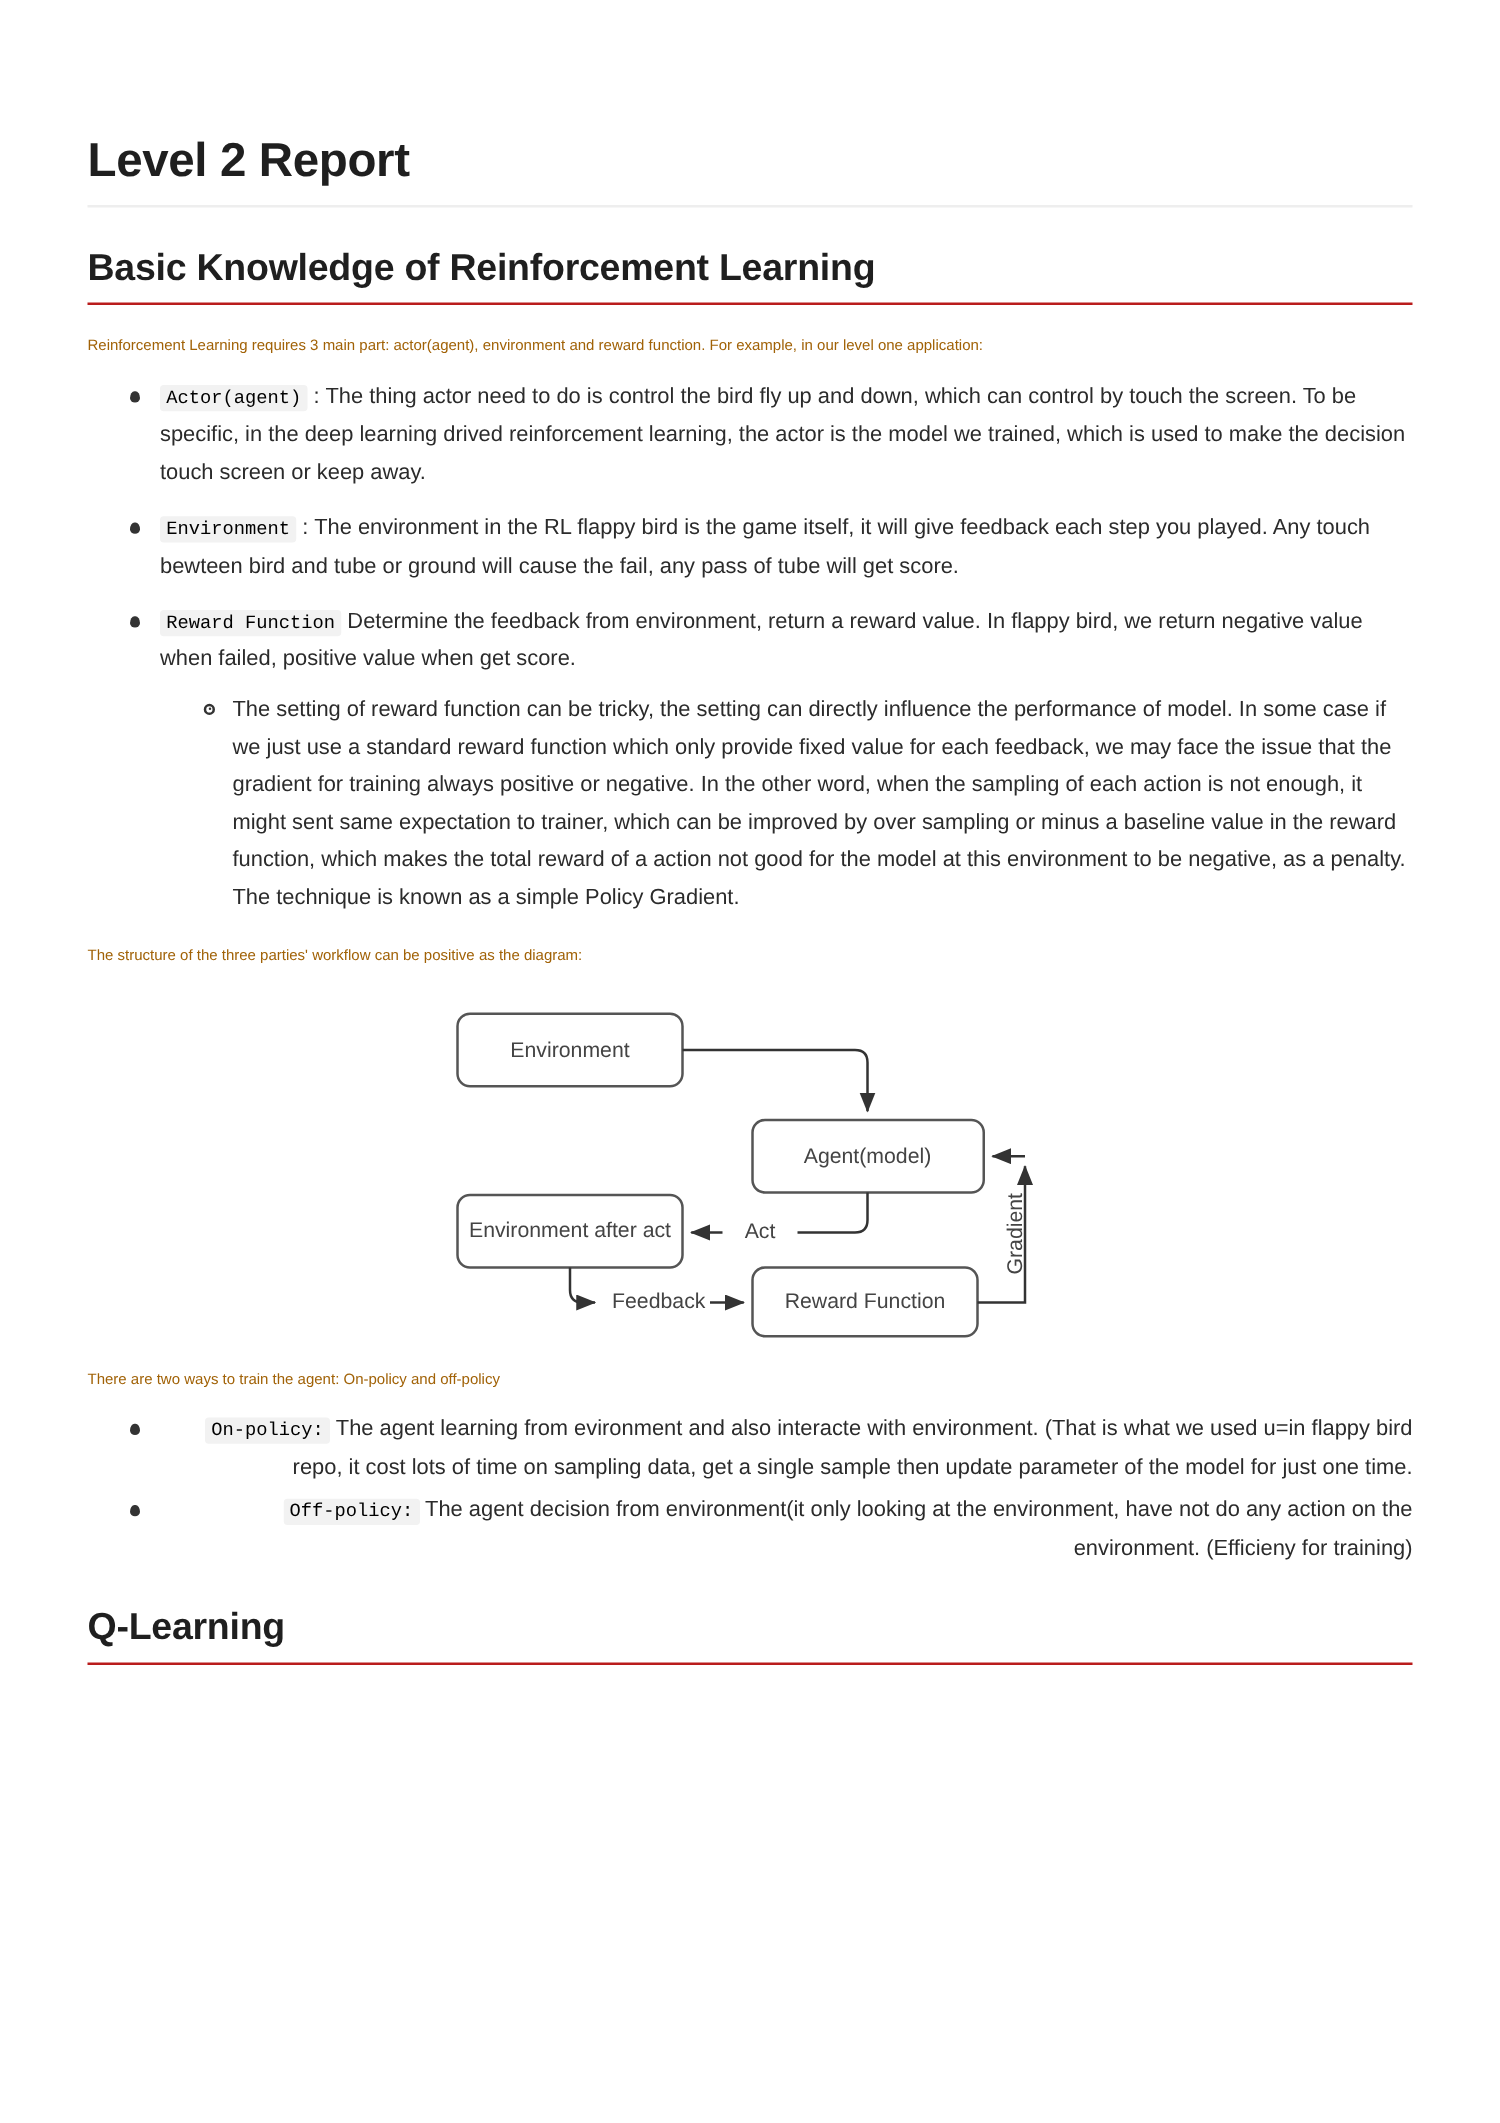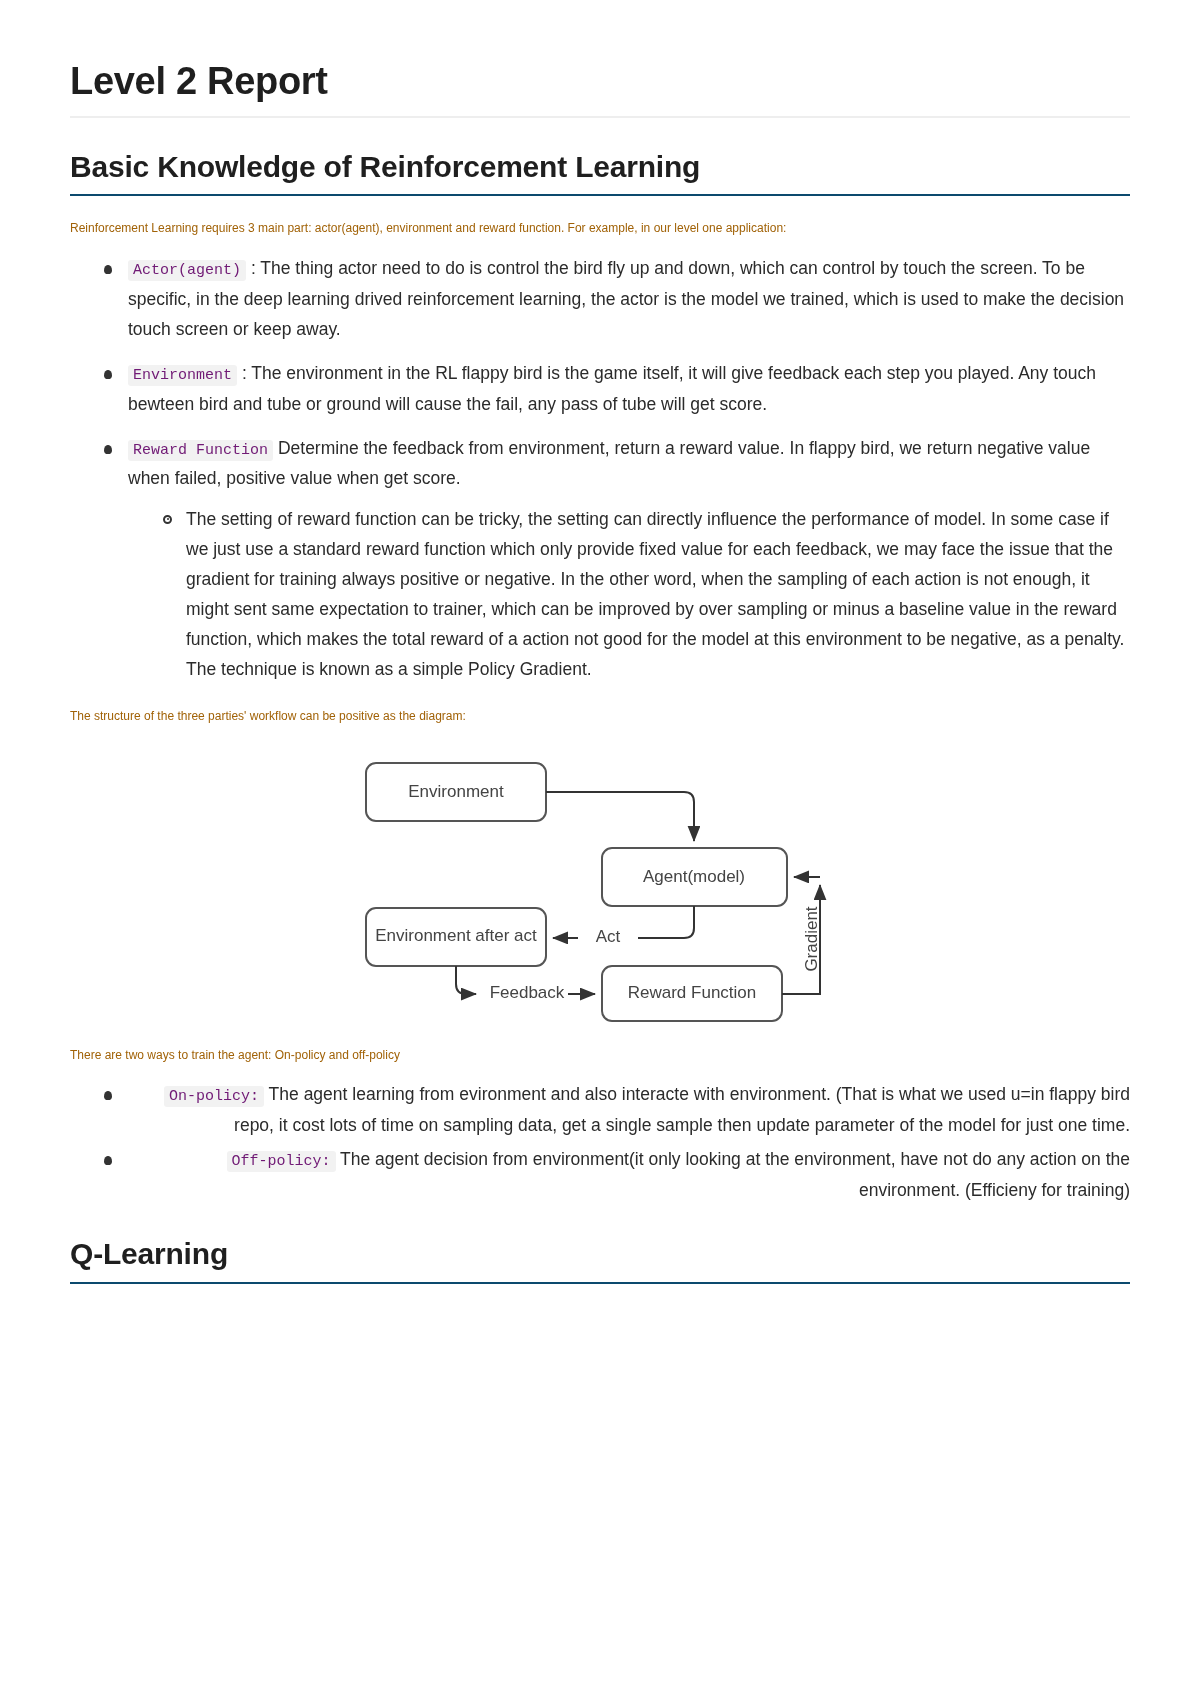--- a/index.html
+++ b/index.html
@@ -11,41 +11,41 @@
     width: 1200px;
     height: 1698px;
     font-family: "Liberation Sans", sans-serif;
     color: #2b2b2b;
     overflow: hidden;
   }
   .page {
     width: 1200px;
     height: 1698px;
     box-sizing: border-box;
-    padding: 60px 70px 0 70px;
+    padding: 108px 70px 0 70px;
     position: relative;
   }
 
   h1.doc-title {
     font-size: 38px;
     font-weight: bold;
     letter-spacing: -0.3px;
     margin: 0 0 0 0;
     padding-bottom: 12px;
     border-bottom: 2px solid #eeeeee;
     color: #1f1f1f;
     line-height: 1.15;
   }
   h2.section-title {
     font-size: 30px;
     font-weight: bold;
     letter-spacing: -0.2px;
     margin: 32px 0 0 0;
     padding-bottom: 10px;
-    border-bottom: 2px solid #0c4a6e;
+    border-bottom: 2px solid #b91c1c;
     color: #1f1f1f;
     line-height: 1.15;
   }
   h2.section-title.last {
   }
 
   p.para {
     font-size: 12px;
     line-height: 1.72;
     margin: 22px 0 0 0;
@@ -113,21 +113,21 @@
     background: #333333;
     border-radius: 50%;
   }
 
   code.inline {
     font-family: "Liberation Mono", "DejaVu Sans Mono", monospace;
     font-size: 15px;
     background: #f2f2f2;
     border-radius: 3px;
     padding: 2px 5px;
-    color: #701a75;
+    color: #000000;
     white-space: nowrap;
   }
 
   .diagram-wrap {
     margin-top: 26px;
     display: flex;
     justify-content: center;
   }
   svg.flow {
     display: block;

